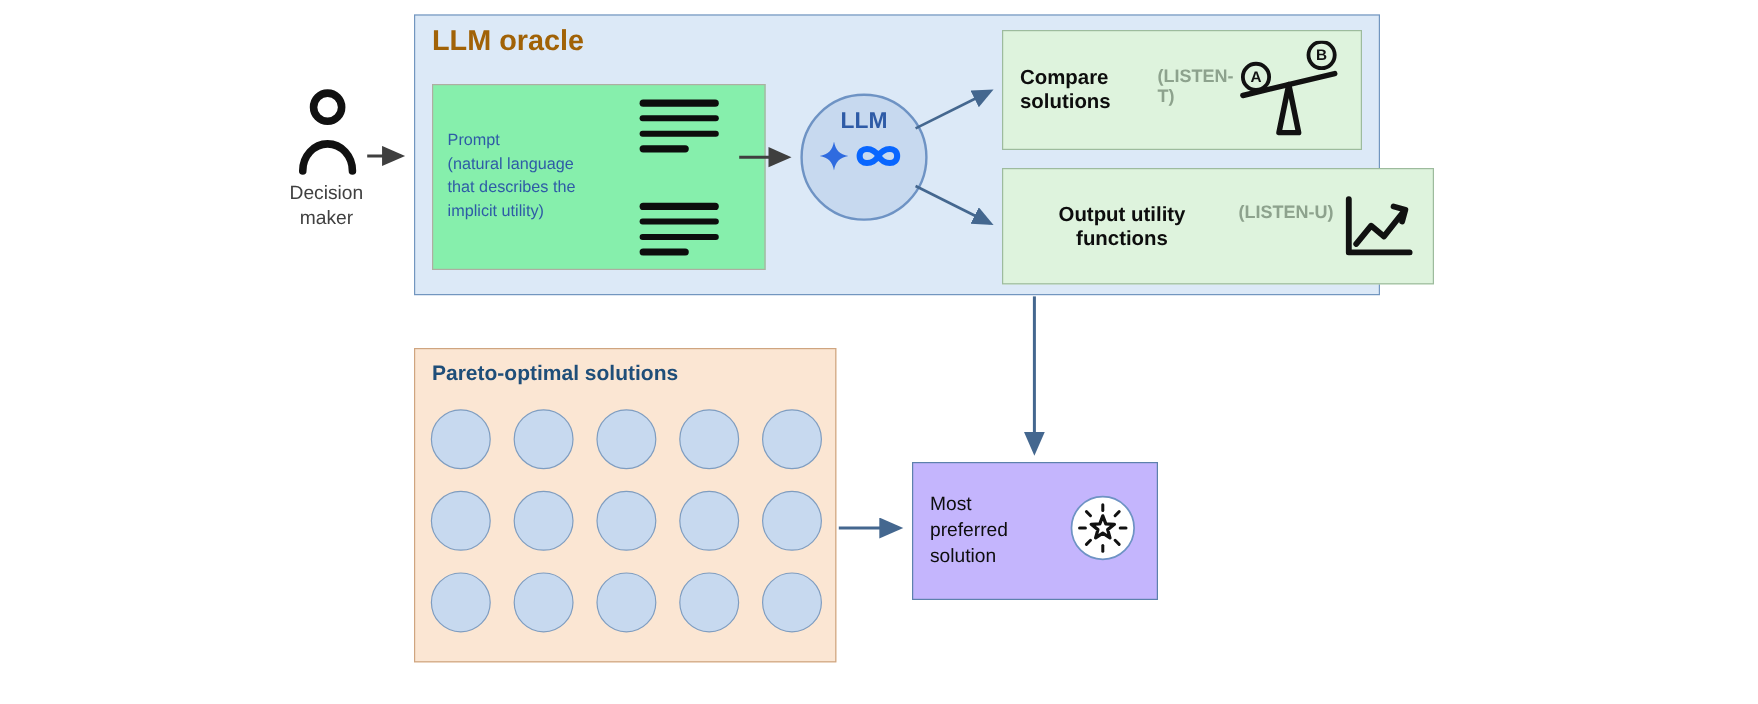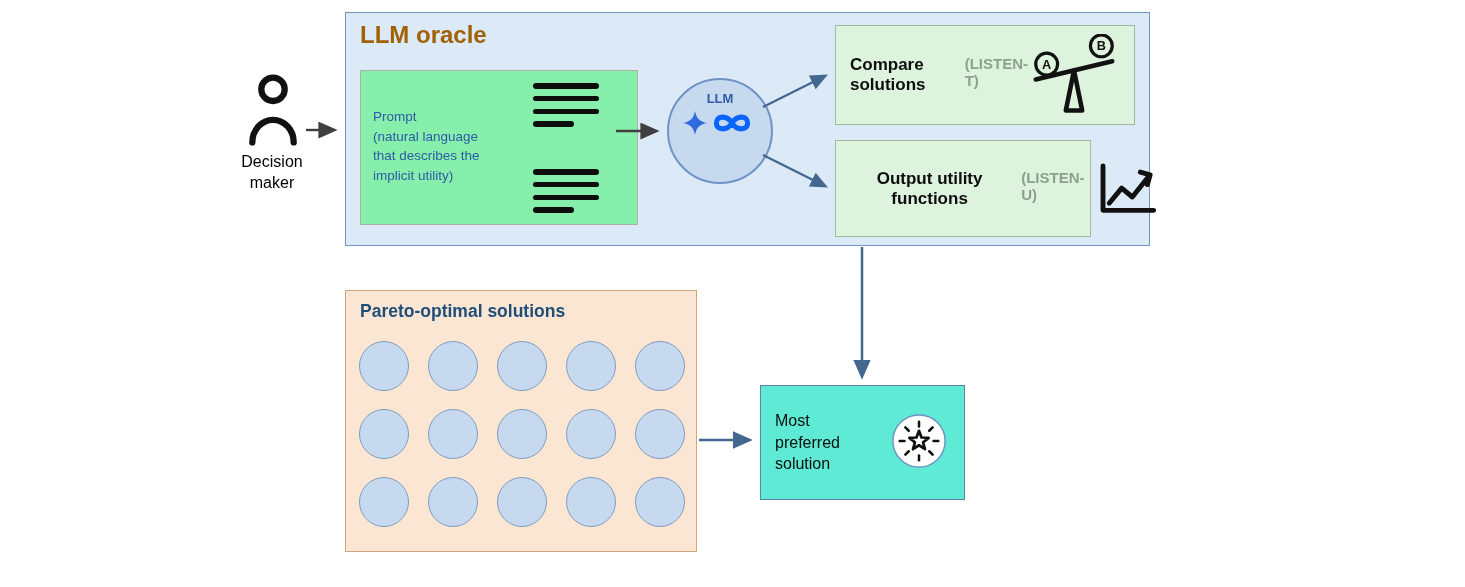--- a/index.html
+++ b/index.html
@@ -8,38 +8,38 @@
   .abs{position:absolute;}
   .box{position:absolute;box-sizing:border-box;}
   .oracle-box{left:345px;top:12px;width:805px;height:234px;background:#dce9f7;border:1.5px solid #7296bf;}
   .oracle-title{position:absolute;left:14px;top:8px;font-size:24px;font-weight:bold;color:#a16207;}
   .prompt-box{left:360px;top:70px;width:278px;height:155px;background:#86efac;border:1px solid #aeaea2;}
   .prompt-text{position:absolute;left:12px;top:36px;width:152px;font-size:13.5px;line-height:1.45;color:#2e5ba6;white-space:pre-line;}
   .lines-group{position:absolute;left:172px;width:66px;height:44px;display:flex;flex-direction:column;justify-content:space-between;}
   .lines-group .bar{height:5.5px;background:#0d0d0d;border-radius:3px;}
   .lines-group .bar.short{width:62%;}
   .llm-circle{left:667px;top:78px;width:106px;height:106px;border-radius:50%;background:#c7d9ef;border:2px solid #6e93c4;display:flex;flex-direction:column;align-items:center;}
-  .llm-label{margin-top:11px;font-size:13px;font-weight:bold;color:#2e5ba6;}
+  .llm-label{margin-top:11px;font-size:19px;font-weight:bold;color:#2e5ba6;}
   .llm-icons{display:flex;align-items:center;margin-top:2px;}
   .green-box{background:#def3dd;border:1.5px solid #9dbb9d;display:flex;align-items:center;}
   .compare-box{left:835px;top:25px;width:300px;height:100px;}
-  .utility-box{left:835px;top:140px;width:256px;height:97px;}
+  .utility-box{left:835px;top:140px;width:360px;height:97px;}
   .green-text{padding-left:14px;display:flex;flex-direction:row;justify-content:center;}
   .green-title{font-size:17px;font-weight:bold;color:#0d0d0d;}
   .green-title.centered{width:170px;text-align:center;}
   .green-tag{font-size:15px;font-weight:bold;color:#8da28d;padding-left:12px;margin-top:0;}
   .green-icon{margin-left:auto;margin-right:14px;display:flex;align-items:center;}
   .pareto-box{left:345px;top:290px;width:352px;height:262px;background:#fbe6d3;border:1.5px solid #cfa580;}
   .pareto-title{position:absolute;left:14px;top:10px;font-size:17.5px;font-weight:bold;color:#1f4e79;}
   .pareto-grid{position:absolute;left:13px;top:50px;display:grid;grid-template-columns:repeat(5,50px);grid-auto-rows:50px;column-gap:19px;row-gap:18px;}
   .sol-circle{width:50px;height:50px;border-radius:50%;background:#c7d9ef;border:1.5px solid #7f9dc0;box-sizing:border-box;}
-  .preferred-box{left:760px;top:385px;width:205px;height:115px;background:#5eead4;border:1.5px solid #5d81ac;display:flex;align-items:center;}
+  .preferred-box{left:760px;top:385px;width:205px;height:115px;background:#c4b5fd;border:1.5px solid #5d81ac;display:flex;align-items:center;}
   .preferred-label{padding-left:14px;width:92px;font-size:16px;color:#0d0d0d;line-height:1.35;}
   .preferred-icon{margin-left:auto;margin-right:16px;}
-  .dm-label{left:222px;top:152px;width:100px;text-align:center;font-size:16px;color:#000000;line-height:1.3;}
+  .dm-label{left:222px;top:152px;width:100px;text-align:center;font-size:16px;color:#404040;line-height:1.3;}
   svg text{font-family:"Liberation Sans", sans-serif;}
   .arrows{position:absolute;left:0;top:0;pointer-events:none;}
 </style>
 </head>
 <body>
 
 <div class="canvas">
 
   <svg class="abs" style="left:244px;top:74px;" width="58" height="72" viewBox="0 0 58 80">
     <circle cx="29" cy="17" r="13" fill="none" stroke="#111" stroke-width="7"></circle>

